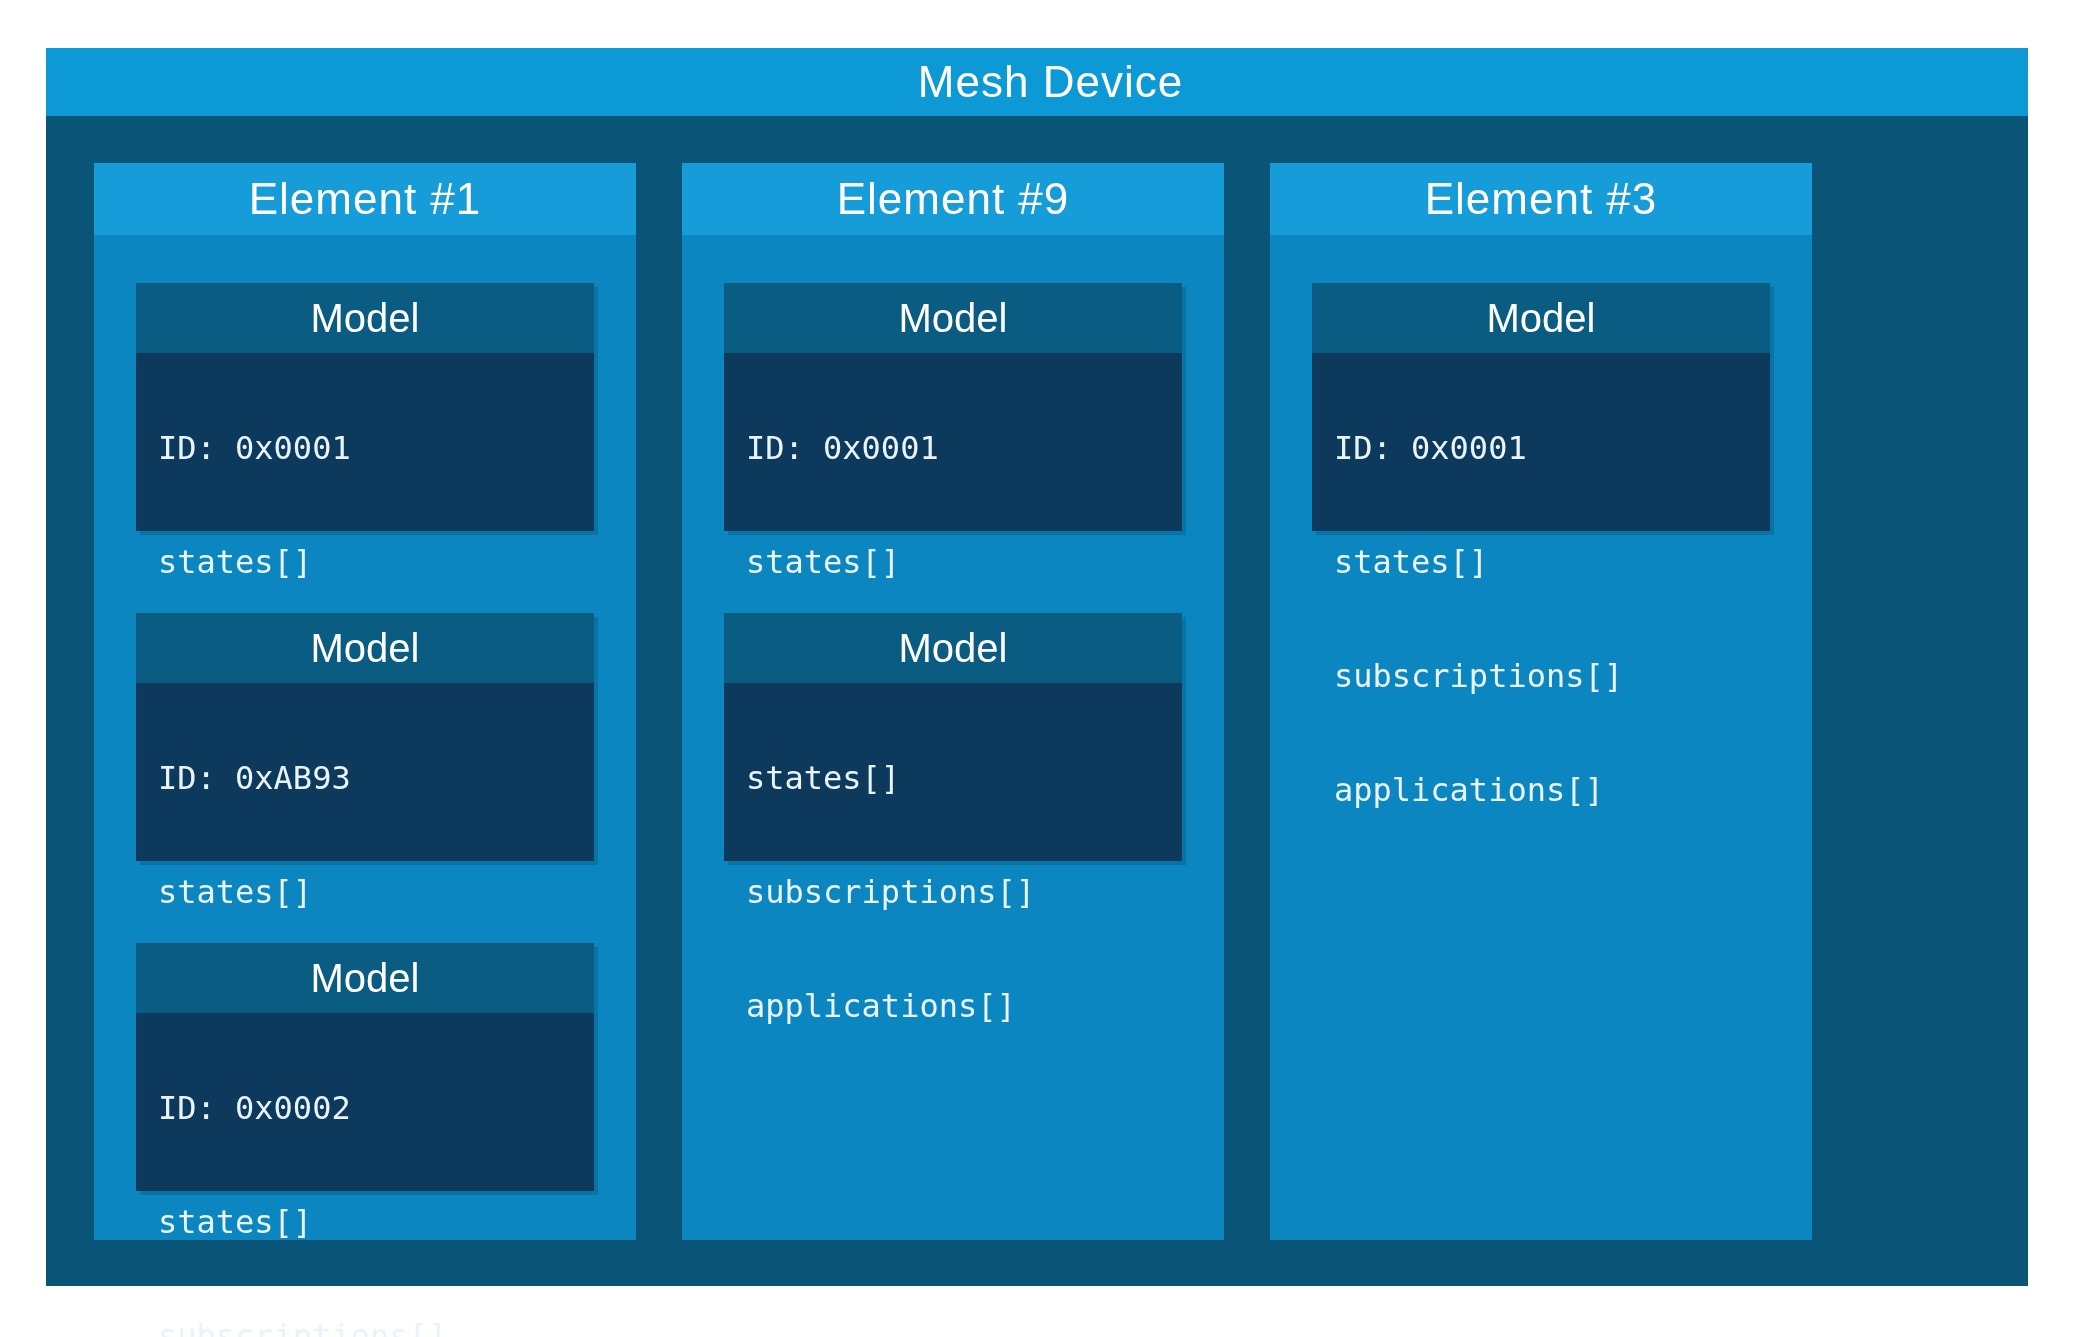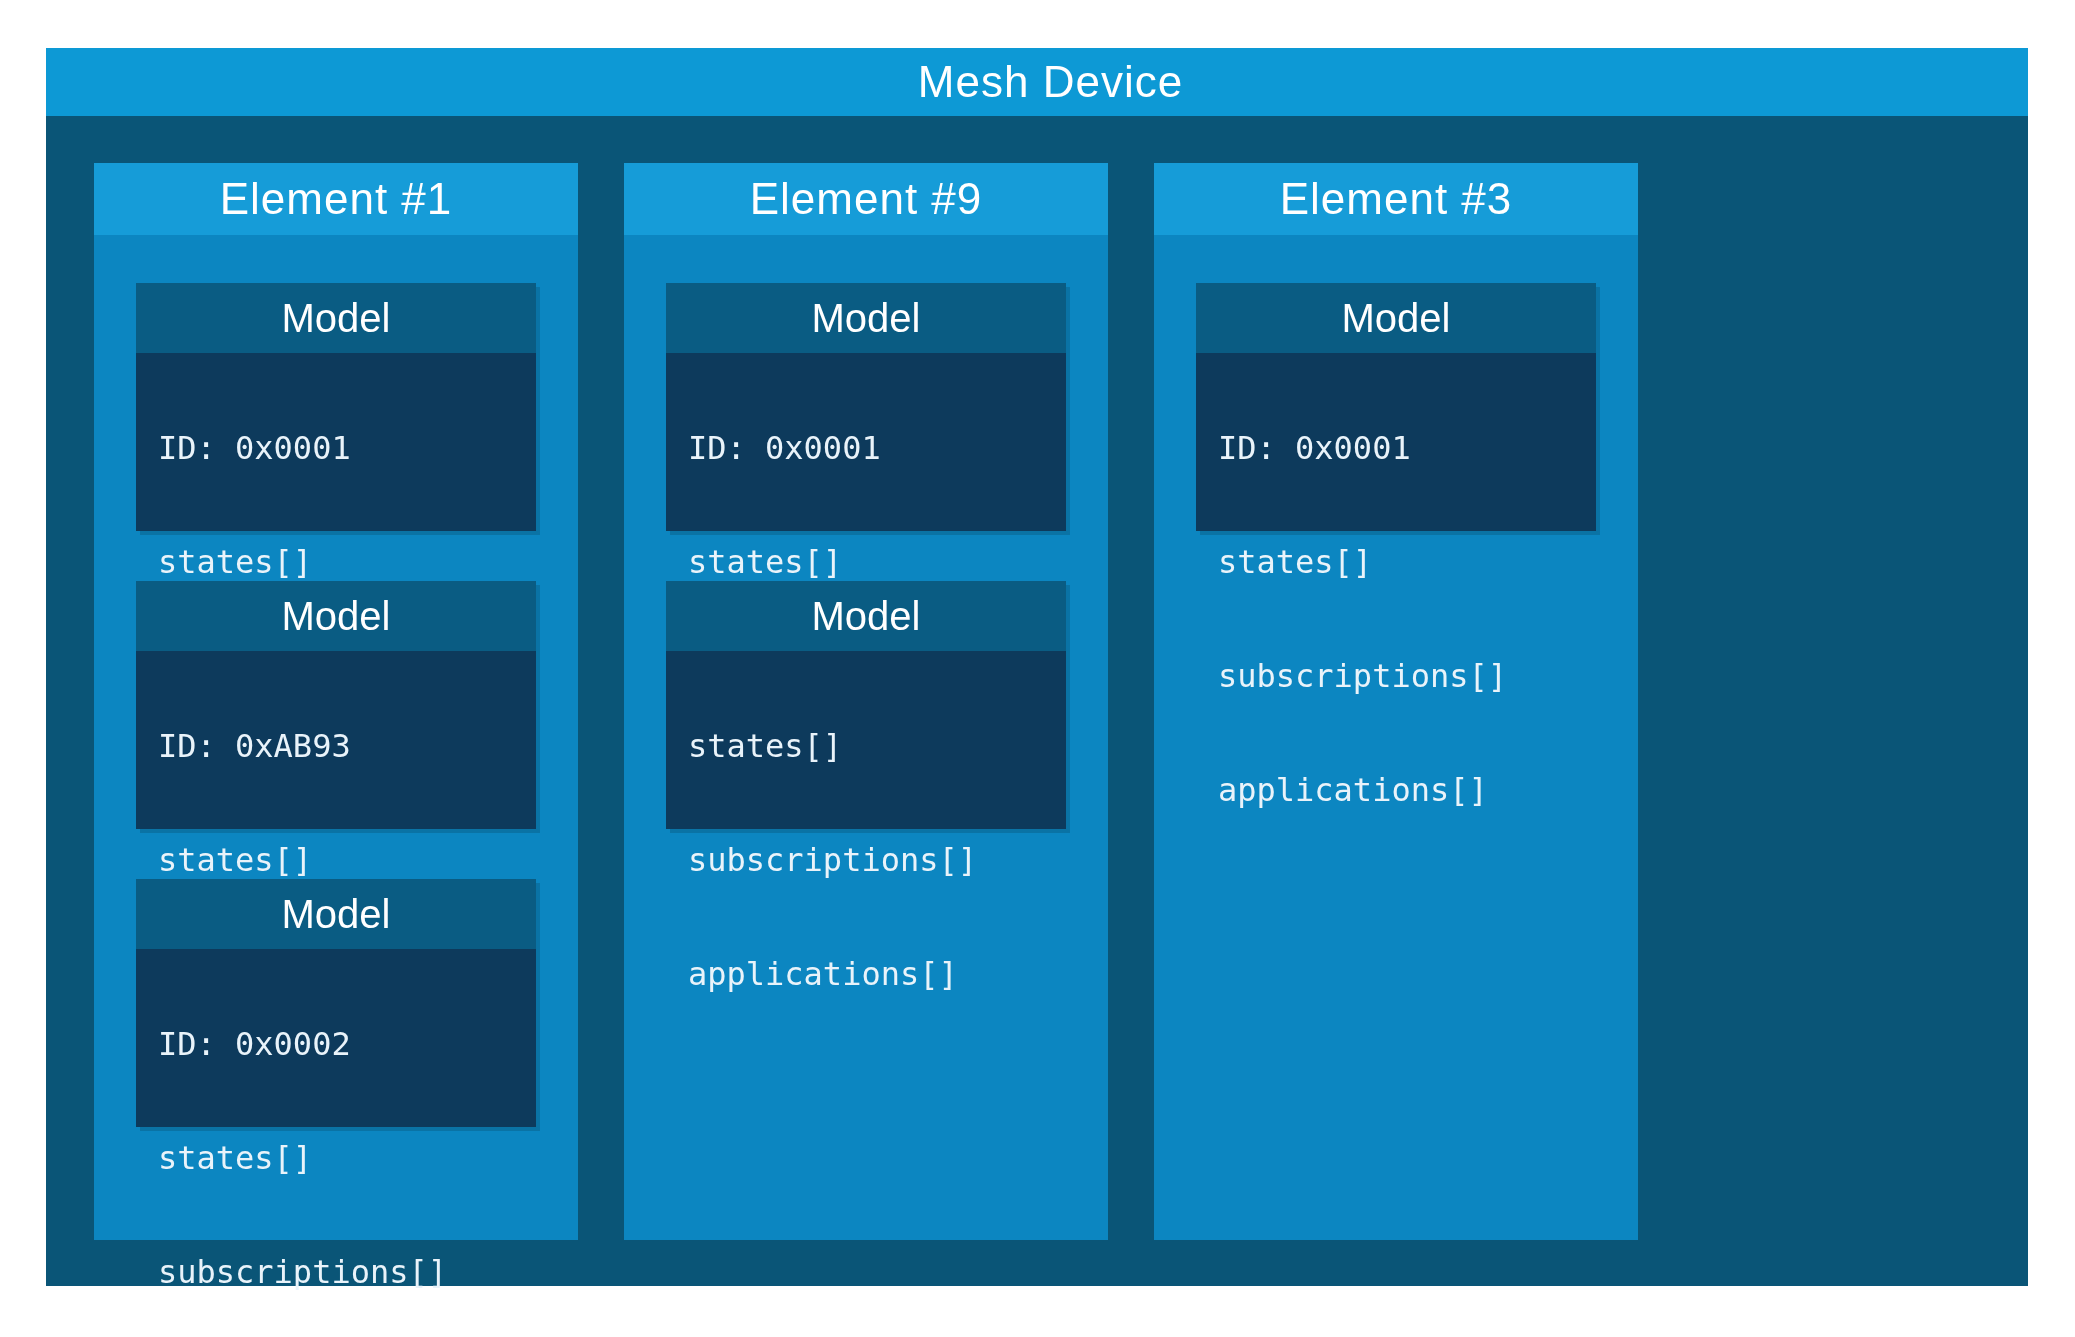--- a/index.html
+++ b/index.html
@@ -35,40 +35,40 @@
     letter-spacing: 1px;
     padding-left: 27px;
   }
   .elements {
     display: flex;
     gap: 46px;
     padding: 47px 48px 0 48px;
     box-sizing: border-box;
   }
   .element {
-    width: 484px;
+    width: 542px;
     height: 1077px;
     background: var(--element-bg, #0c86c1);
     box-sizing: border-box;
     flex: 0 0 auto;
   }
   .element-header {
     height: 72px;
     background: var(--element-header-bg, #169cd8);
     display: flex;
     align-items: center;
     justify-content: center;
     color: var(--title-text, #ffffff);
     font-size: 44px;
     letter-spacing: 1px;
   }
   .element-content {
     display: flex;
     flex-direction: column;
-    gap: 50px;
+    gap: 82px;
     padding: 48px 42px 0 42px;
   }
   .model {
     box-shadow: 4px 4px 0 rgba(0,0,0,0.14);
   }
   .model-header {
     height: 70px;
     background: var(--model-header-bg, #0a5c83);
     display: flex;
     align-items: center;

